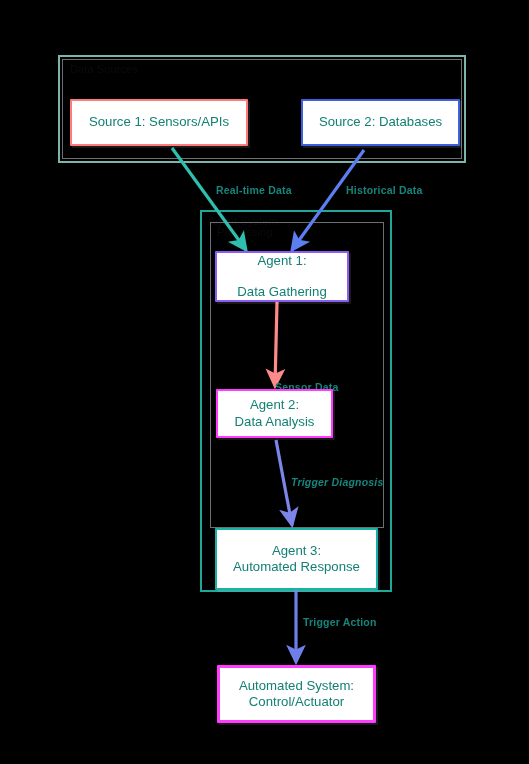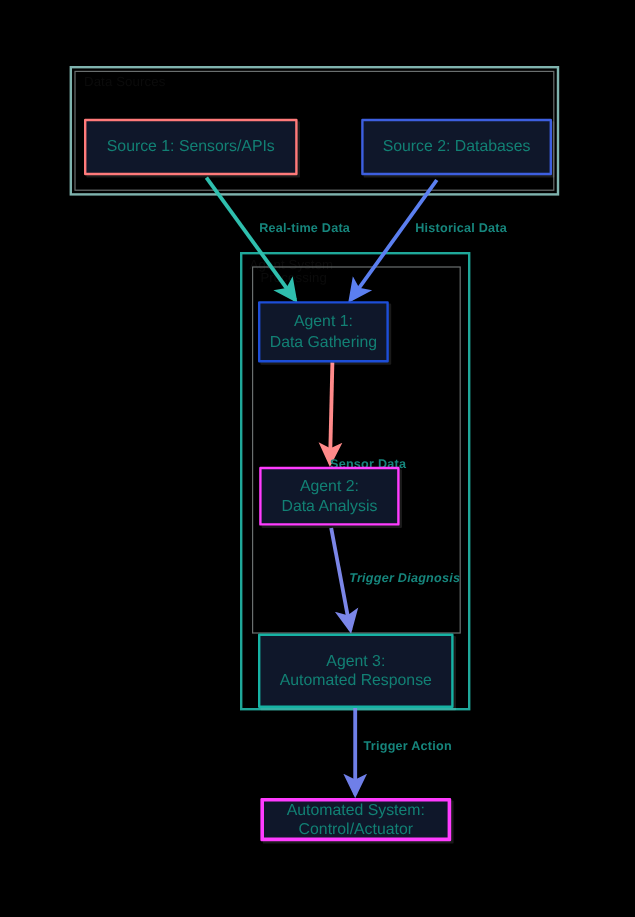--- a/index.html
+++ b/index.html
@@ -40,21 +40,21 @@
     position: absolute;
     font-size: 11px;
     white-space: nowrap;
     letter-spacing: .1px;
   }
 
   
   .node {
     position: absolute;
     box-sizing: border-box;
-    background: #0f172a;
+    background: #ffffff;
     display: flex;
     flex-direction: column;
     align-items: center;
     justify-content: center;
     text-align: center;
     color: #128074;
     font-size: 13.2px;
     line-height: 16.5px;
     border-radius: 1px;
     box-shadow: 2px 2px 0 rgba(255,255,255,0.10);
@@ -131,33 +131,33 @@
   <div class="edge-label" style="left:303px; top:616px;">Trigger Action</div>
 
   <div class="node" style="left:70px; top:99px; width:178px; height:47px; border:2px solid #ff7a7a;">
     <span class="ln">Source 1: Sensors/APIs</span>
   </div>
 
   <div class="node" style="left:301px; top:99px; width:159px; height:47px; border:2px solid #3d5fe0;">
     <span class="ln">Source 2: Databases</span>
   </div>
 
-  <div class="node" style="left:215px; top:251px; width:109px; height:51px; border:2px solid #1d4ed8;">
+  <div class="node" style="left:215px; top:251px; width:134px; height:51px; border:2px solid #8b5cf6;justify-content:space-between;">
     <span class="ln">Agent 1:</span>
     <span class="ln">Data Gathering</span>
   </div>
 
   <div class="node" style="left:216px; top:389px; width:117px; height:49px; border:2px solid #ff3cff;text-align:center;">
     <span class="ln">Agent 2:</span>
     <span class="ln">Data Analysis</span>
   </div>
 
   <div class="node" style="left:215px; top:528px; width:163px; height:62px; border:2px solid #16b3a4;">
     <span class="ln">Agent 3:</span>
     <span class="ln">Automated Response</span>
   </div>
 
-  <div class="node" style="left:217px; top:665px; width:159px; height:36px; border:3px solid #ff3cff;">
+  <div class="node" style="left:217px; top:665px; width:159px; height:58px; border:3px solid #ff3cff;">
     <span class="ln">Automated System:</span>
     <span class="ln">Control/Actuator</span>
   </div>
 
 </div>
 
 </body></html>

